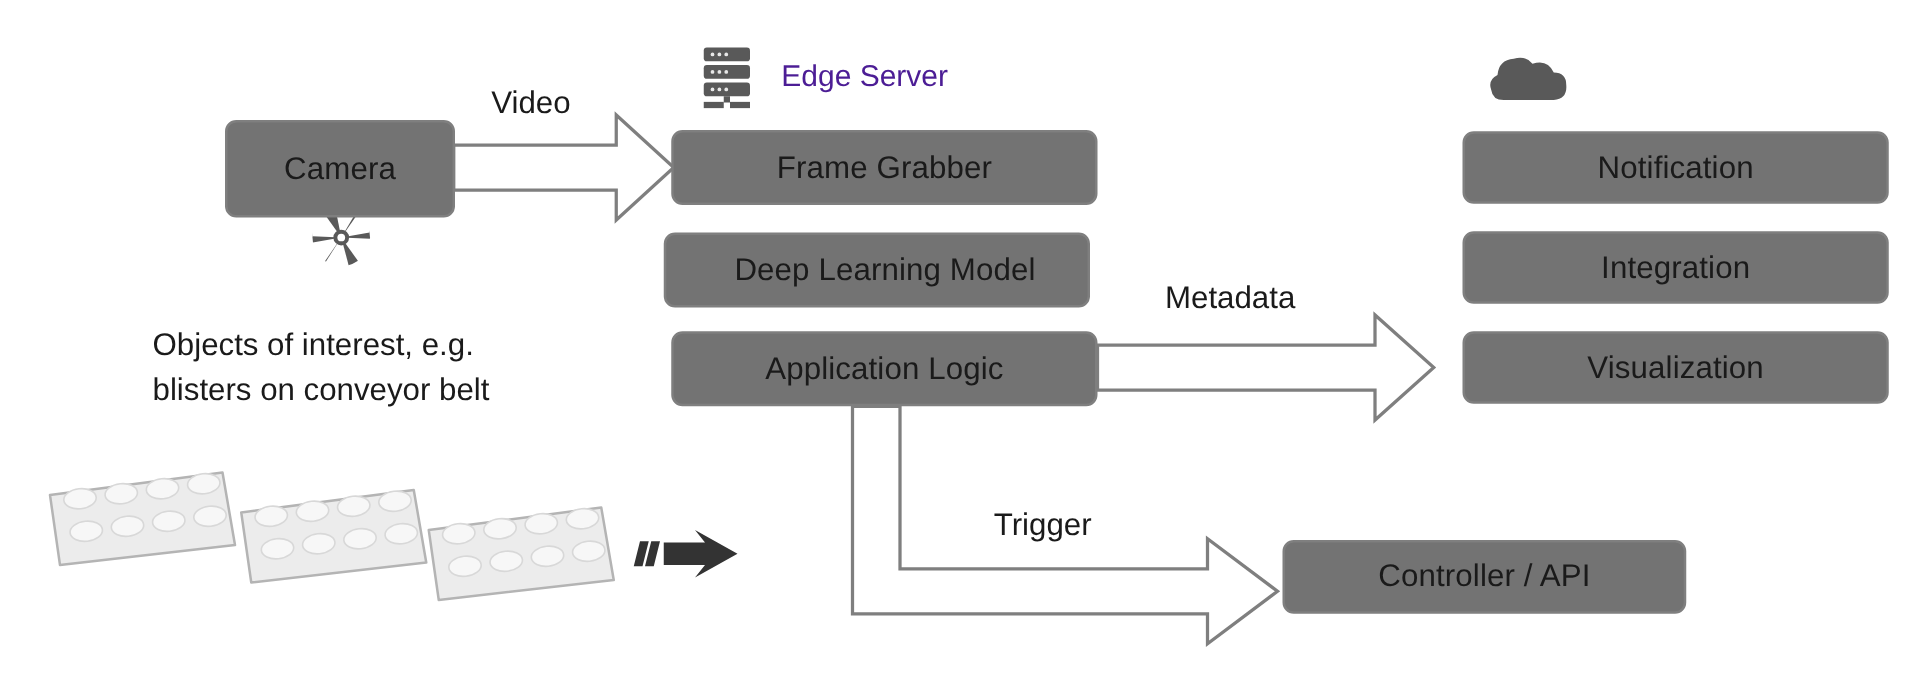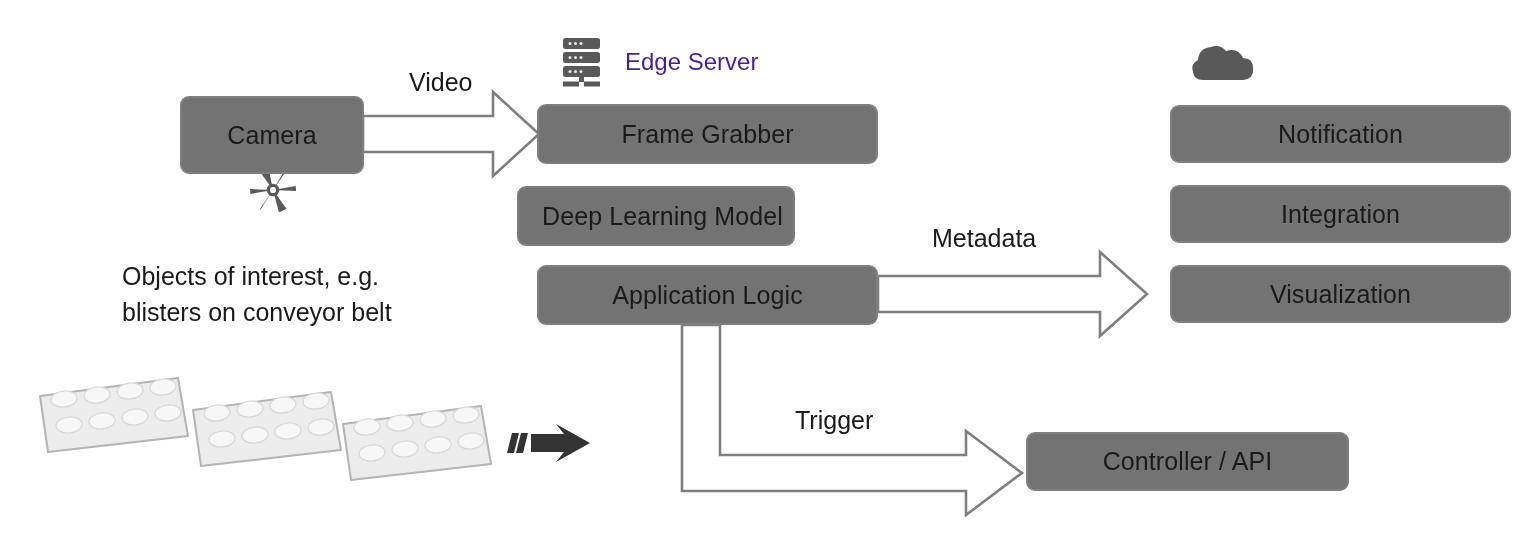--- a/index.html
+++ b/index.html
@@ -188,31 +188,31 @@
 
   <div class="box" style="left:180px; top:96px; width:184px; height:78px;">Camera</div>
 
   <div class="caption" style="left:122px; top:259px; width:340px;">
     <div>Objects of interest, e.g.</div>
     <div>blisters on conveyor belt</div>
   </div>
 
   <div class="box" style="left:537px; top:104px; width:341px; height:60px;">Frame Grabber</div>
 
-  <div class="box" style="left:517px; top:186px; width:278px; height:60px;padding-left:13px;">Deep Learning Model</div>
+  <div class="box" style="left:531px; top:186px; width:341px; height:60px;padding-left:13px;">Deep Learning Model</div>
 
   <div class="box" style="left:537px; top:265px; width:341px; height:60px;">Application Logic</div>
 
   <div class="box" style="left:1170px; top:105px; width:341px; height:58px;">Notification</div>
 
   <div class="box" style="left:1170px; top:185px; width:341px; height:58px;">Integration</div>
 
   <div class="box" style="left:1170px; top:265px; width:341px; height:58px;">Visualization</div>
 
   <div class="box" style="left:1026px; top:432px; width:323px; height:59px;">Controller / API</div>
 
-  <div class="flow-label" style="left:393px; top:68px;margin-left:16px;">Video</div>
+  <div class="flow-label" style="left:393px; top:68px;">Video</div>
 
   <div class="flow-label" style="left:932px; top:224px;">Metadata</div>
 
   <div class="flow-label" style="left:795px; top:406px;">Trigger</div>
 
 </div>
 
 </body></html>

